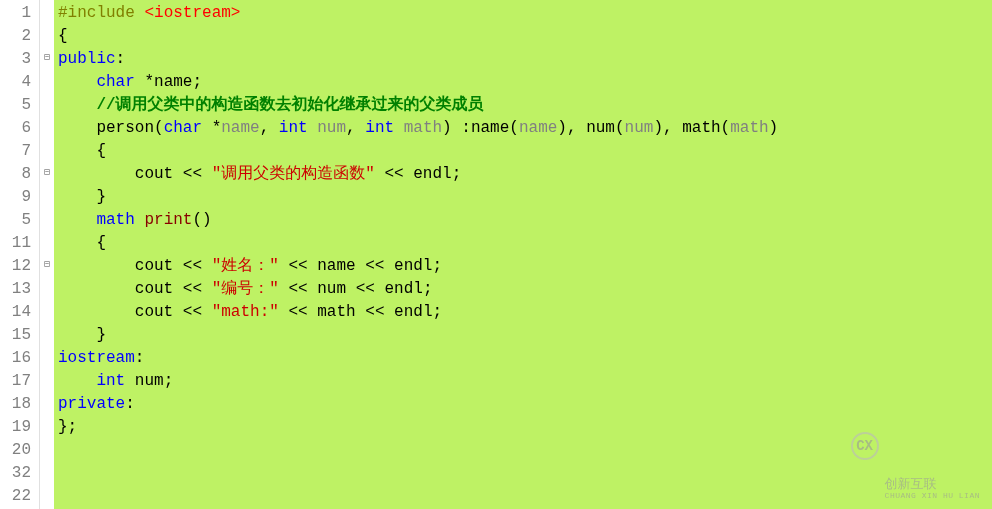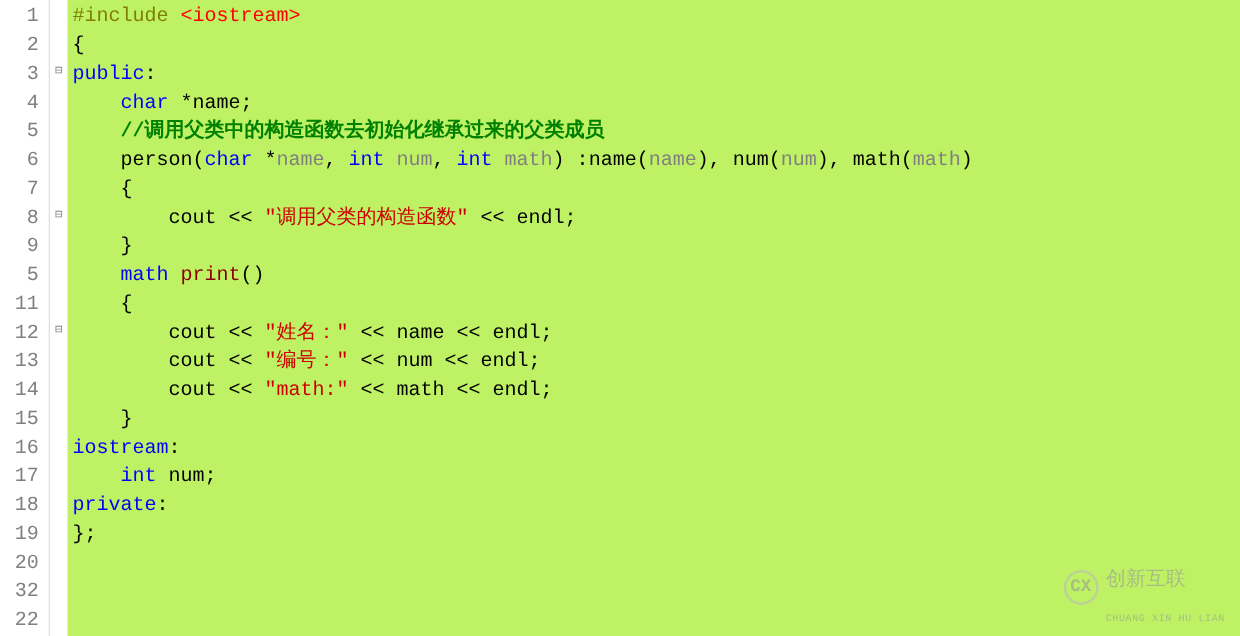--- a/index.html
+++ b/index.html
@@ -84,22 +84,22 @@
       justify-content: center;
       font-weight: bold;
       font-size: 14px;
       color: #999;
     }
     .logo-text {
       font-size: 13px;
       color: #999;
       line-height: 1.1;
     }
-    .logo-text .cn { font-size: 16px; }
-    .logo-text .en { font-size: 8px; letter-spacing: 0.5px; margin-top: 19px; }
+    .logo-text .cn { font-size: 13px; margin-top: 46px; }
+    .logo-text .en { font-size: 8px; letter-spacing: 0.5px; }
   </style>
 </head>
 <body>
 
 <div class="editor">
   <div class="gutter" id="gutter">
       <div class="gutter-line">1</div>
       <div class="gutter-line">2</div>
       <div class="gutter-line">3</div>
       <div class="gutter-line">4</div>

